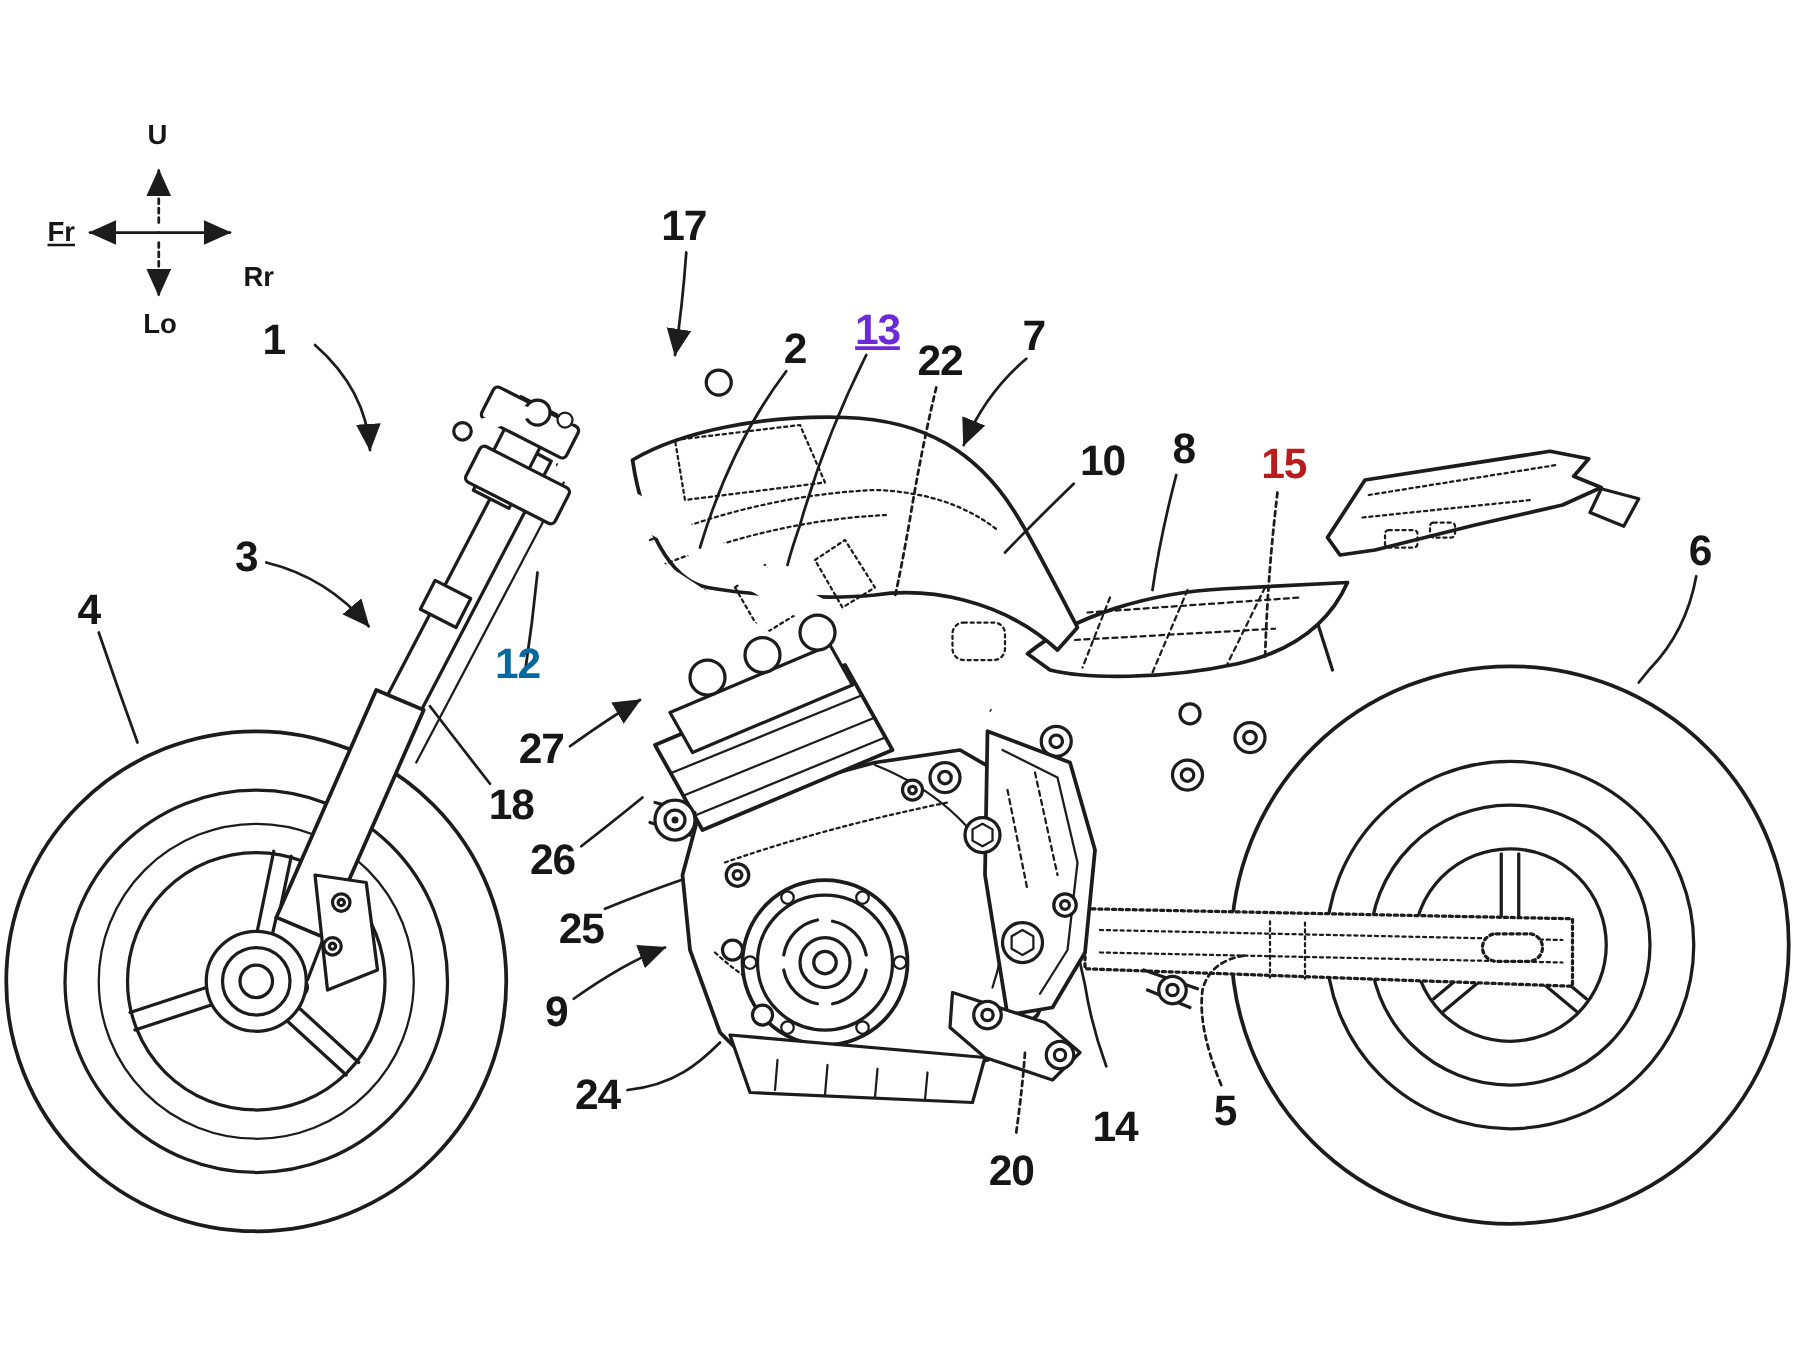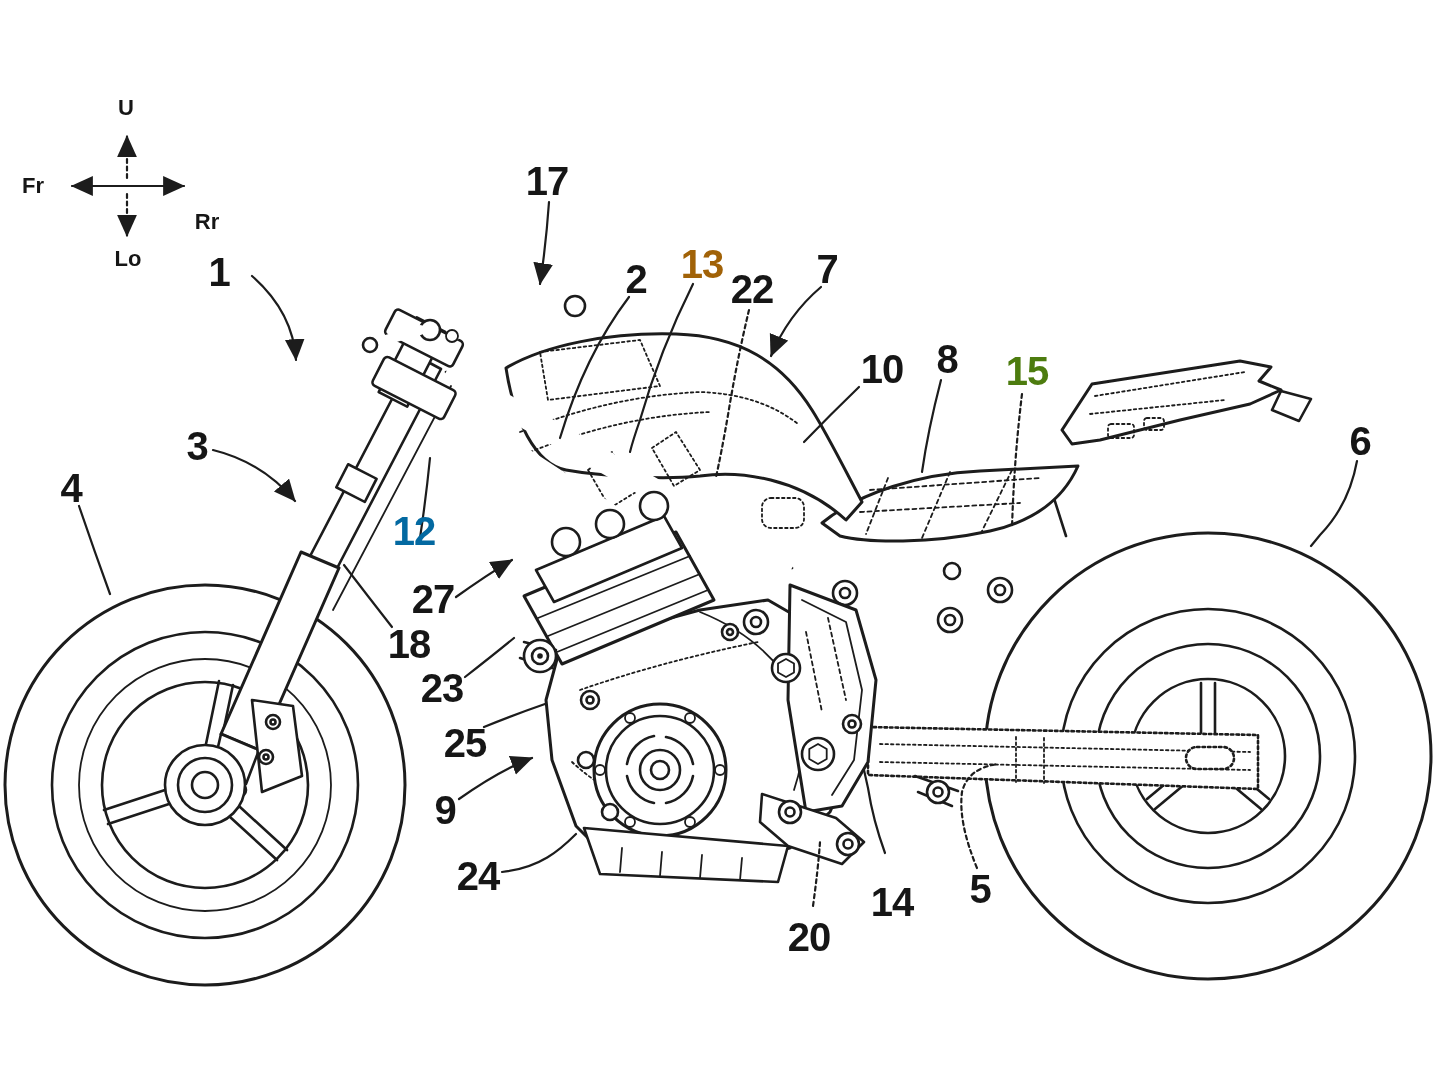--- a/index.html
+++ b/index.html
@@ -8,21 +8,21 @@
   svg{position:absolute;left:0;top:0;}
   .ln{stroke:#1c1c1c;fill:none;stroke-width:2.6;stroke-linecap:round;stroke-linejoin:round;}
   .th{stroke-width:3;}
   .fw{fill:#ffffff;}
   .dk{fill:#1c1c1c;stroke:none;}
   .dash{stroke-dasharray:4 3.5;}
   .dot{stroke-dasharray:2.5 3;}
   .thin{stroke-width:1.8;}
   .leader{stroke:#1c1c1c;fill:none;stroke-width:2.2;stroke-linecap:round;}
   .callout{position:absolute;transform:translate(-50%,-50%);
-           font-size:40px;font-weight:600;letter-spacing:-1px;color:#161616;
+           font-size:34px;font-weight:600;letter-spacing:-1px;color:#161616;
            white-space:nowrap;line-height:1;}
   .compass-label{position:absolute;transform:translate(-50%,-50%);
            font-size:22px;font-weight:700;color:#161616;line-height:1;}
 </style>
 </head>
 <body>
 
 <div id="stage">
 
   <svg width="1440" height="1080" viewBox="0 0 1440 1080">
@@ -274,40 +274,40 @@
     <g>
       <path class="leader dash" d="M127,178 L127,136" marker-end="url(#ah)"></path>
       <path class="leader dash" d="M127,194 L127,236" marker-end="url(#ah)"></path>
       <path class="leader" d="M127,186 L72,186" marker-end="url(#ah)"></path>
       <path class="leader" d="M127,186 L184,186" marker-end="url(#ah)"></path>
     </g>
   </svg>
 
   <div class="compass-label" style="left:126px;top:108px;">U</div>
   <div class="compass-label" style="left:128px;top:259px;">Lo</div>
-  <div class="compass-label" style="left:33px;top:186px;">Fr</div>
+  <div class="compass-label" style="left:49px;top:186px;text-decoration:underline;">Fr</div>
   <div class="compass-label" style="left:207px;top:186px;margin-top:36px;">Rr</div>
 
   <div id="callout-layer">
       <div class="callout" style="left: 219px; top: 272px; color: rgb(22, 22, 22);">1</div>
       <div class="callout" style="left: 636px; top: 279px; color: rgb(22, 22, 22);">2</div>
       <div class="callout" style="left: 197px; top: 446px; color: rgb(22, 22, 22);">3</div>
       <div class="callout" style="left: 71px; top: 488px; color: rgb(22, 22, 22);">4</div>
       <div class="callout" style="left: 980px; top: 889px; color: rgb(22, 22, 22);">5</div>
       <div class="callout" style="left: 1360px; top: 441px; color: rgb(22, 22, 22);">6</div>
       <div class="callout" style="left: 827px; top: 269px; color: rgb(22, 22, 22);">7</div>
       <div class="callout" style="left: 947px; top: 359px; color: rgb(22, 22, 22);">8</div>
       <div class="callout" style="left: 445px; top: 810px; color: rgb(22, 22, 22);">9</div>
       <div class="callout" style="left: 872px; top: 369px; color: rgb(22, 22, 22); margin-left: 10px;">10</div>
       <div class="callout" style="left: 414px; top: 531px; color: #0369a1;">12</div>
-      <div class="callout" style="left: 702px; top: 264px; color: #a16207;">13</div>
+      <div class="callout" style="left: 702px; top: 264px; color: #6d28d9; text-decoration: underline;">13</div>
       <div class="callout" style="left: 892px; top: 870px; color: rgb(22, 22, 22); margin-top: 32px;">14</div>
-      <div class="callout" style="left: 1027px; top: 371px; color: #4d7c0f;">15</div>
+      <div class="callout" style="left: 1027px; top: 371px; color: #b91c1c;">15</div>
       <div class="callout" style="left: 547px; top: 181px; color: rgb(22, 22, 22);">17</div>
       <div class="callout" style="left: 409px; top: 644px; color: rgb(22, 22, 22);">18</div>
       <div class="callout" style="left: 809px; top: 925px; color: rgb(22, 22, 22); margin-top: 12px;">20</div>
       <div class="callout" style="left: 752px; top: 289px; color: rgb(22, 22, 22);">22</div>
       <div class="callout" style="left: 478px; top: 876px; color: rgb(22, 22, 22); text-align: center;">24</div>
       <div class="callout" style="left: 465px; top: 743px; color: rgb(22, 22, 22);">25</div>
-      <div class="callout" style="left: 442px; top: 688px; color: rgb(22, 22, 22);">23</div>
+      <div class="callout" style="left: 442px; top: 688px; color: rgb(22, 22, 22);">26</div>
       <div class="callout" style="left: 433px; top: 599px; color: rgb(22, 22, 22);">27</div>
     </div>
 </div>
 
 </body></html>

